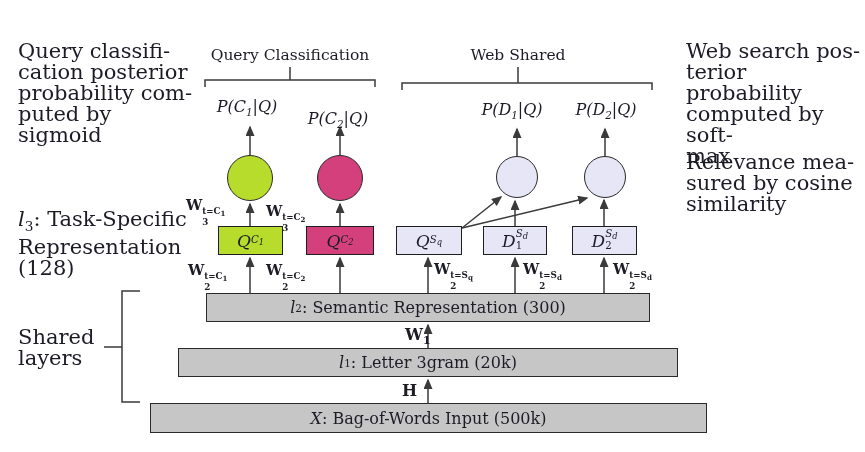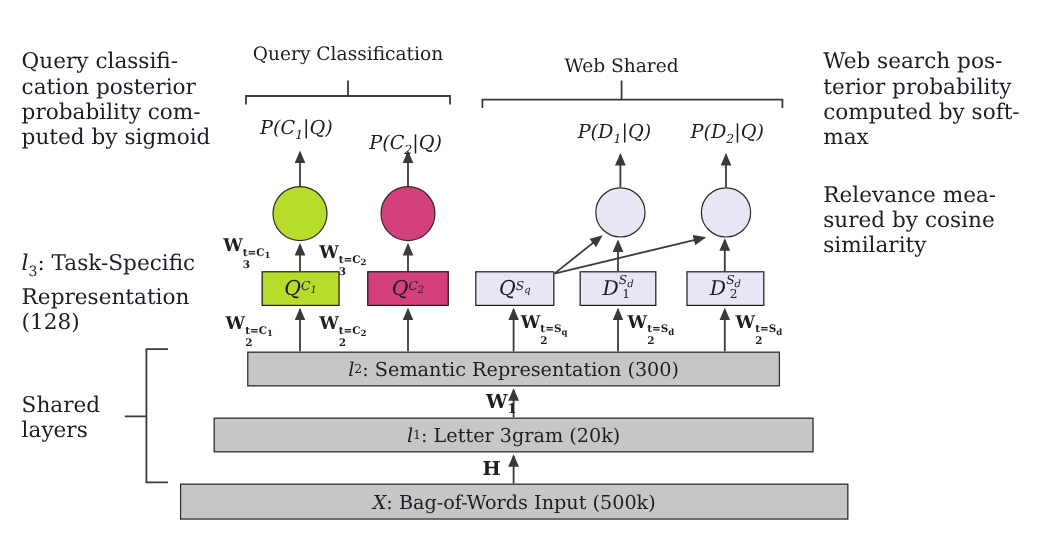--- a/index.html
+++ b/index.html
@@ -1,40 +1,40 @@
 <!DOCTYPE html>
 <html style="--green: #b8dc2c; --pink: #d4407c; --lavender: #e6e6f7; --bar_fill: #c6c6c6; --line: #3a3a3a; --text: #1c1c26;"><head>
 <meta charset="utf-8">
 <style>
   html,body{margin:0;padding:0;background:#ffffff;}
   .canvas{
     position:relative;width:865px;height:452px;background:#ffffff;overflow:hidden;
     font-family:"DejaVu Serif","Liberation Serif",serif;color:var(--text,#1c1c26);
   }
   .abs{position:absolute;}
-  .note{font-size:18px;line-height:21px;white-space:pre-line;}
+  .note{font-size:21px;line-height:21px;white-space:pre-line;}
   .hdr{font-size:15.5px;transform:translateX(-50%);white-space:nowrap;}
   .out{font-size:16px;font-style:italic;transform:translateX(-50%);white-space:nowrap;}
   .out sub{font-size:0.65em;font-style:italic;}
   .circle{position:absolute;border-radius:50%;border:1.8px solid #2a2a2a;box-sizing:border-box;}
   .tbox{
     position:absolute;border:1.6px solid #1e1e1e;box-sizing:border-box;
     display:flex;align-items:center;justify-content:center;font-size:17px;font-style:italic;
   }
   .bar{
     position:absolute;border:1.6px solid #2a2a2a;box-sizing:border-box;background:var(--bar_fill,#c6c6c6);
     display:flex;align-items:center;justify-content:center;font-size:16px;white-space:pre;
   }
   .bar i{font-style:italic;}
   .bar sub{font-size:0.65em;}
   .wl{font-size:14.5px;font-weight:bold;white-space:nowrap;}
   .wl sub{font-size:0.68em;}
   .stack{display:inline-flex;flex-direction:column;align-items:flex-start;
          font-size:0.60em;line-height:1.05;vertical-align:-0.35em;font-style:italic;}
-  .tbox .stack{vertical-align:-0.25em;align-items:center;}
+  .tbox .stack{vertical-align:-0.25em;}
   .stack sub{font-size:0.82em;vertical-align:-0.25em;}
   .stack .stk-bot{font-style:normal;}
   .wl .stack{font-style:normal;font-weight:bold;vertical-align:-0.5em;}
   .wires{position:absolute;left:0;top:0;}
   .wires line,.wires path{stroke:var(--line,#3a3a3a);stroke-width:1.5;fill:none;}
   .mnote i{font-style:italic;}
   .mnote sub{font-size:0.65em;}
 </style>
 </head>
 <body>
@@ -84,21 +84,21 @@
 max</div>
   <div class="abs note" style="left:686px;top:152px;width:175px;">Relevance mea-
 sured by cosine
 similarity</div>
   <div class="abs note mnote" style="left:18px;top:209px;width:175px;"><i>l</i><sub>3</sub><span>: Task-Specific
 Representation
 (128)</span></div>
   <div class="abs note" style="left:18px;top:327px;width:100px;">Shared
 layers</div>
 
-  <div class="abs hdr" style="left:290px;top:36px;">Query Classification</div>
+  <div class="abs hdr" style="left:290px;top:46px;">Query Classification</div>
   <div class="abs hdr" style="left:518px;top:46px;">Web Shared</div>
 
   <div class="abs out" style="left:247px;top:97px;text-align:center;"><span>P(C</span><sub>1</sub><span>|Q)</span></div>
   <div class="abs out" style="left:338px;top:109px;"><span>P(C</span><sub>2</sub><span>|Q)</span></div>
   <div class="abs out" style="left:512px;top:100px;"><span>P(D</span><sub>1</sub><span>|Q)</span></div>
   <div class="abs out" style="left:606px;top:100px;"><span>P(D</span><sub>2</sub><span>|Q)</span></div>
 
   <div class="circle" style="left: 227px; top: 155px; width: 46px; height: 46px; background: rgb(184, 220, 44);"></div>
   <div class="circle" style="left: 317px; top: 155px; width: 46px; height: 46px; background: rgb(212, 64, 124);"></div>
   <div class="circle" style="left: 496px; top: 156px; width: 42px; height: 42px; background: rgb(230, 230, 247);"></div>

